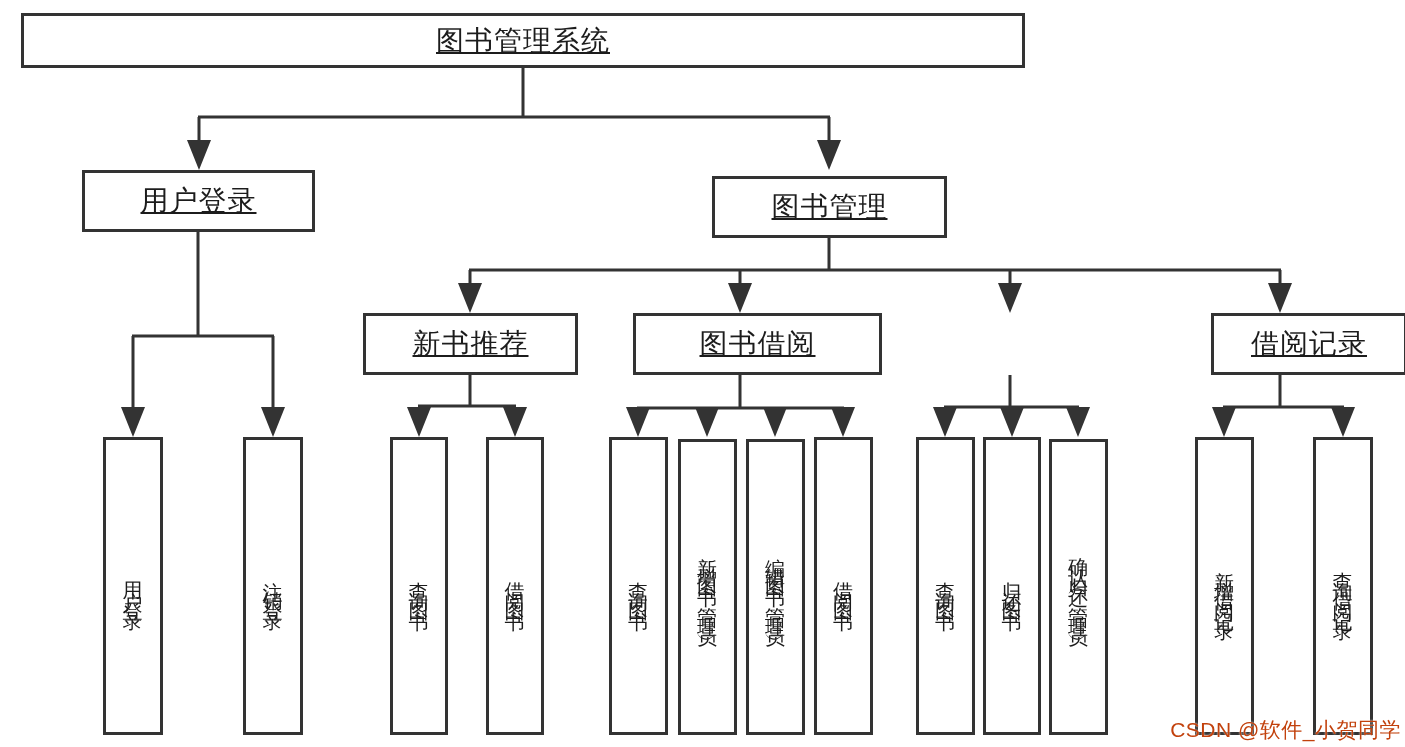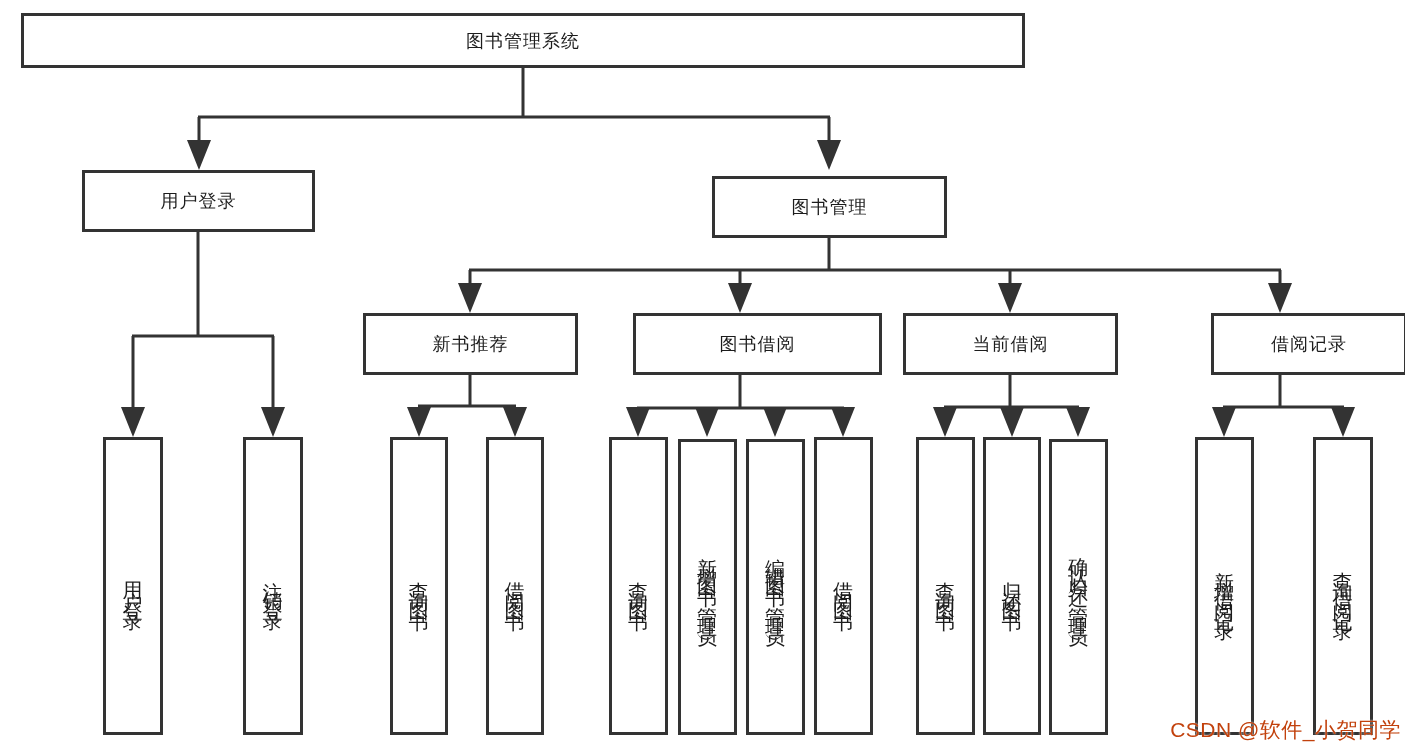--- a/index.html
+++ b/index.html
@@ -21,24 +21,25 @@
     position: absolute;
     background: #ffffff;
     border: 3px solid #333333;
     box-sizing: border-box;
     display: flex;
     align-items: center;
     justify-content: center;
     z-index: 2;
   }
   .hlabel {
-    font-size: 18px;
+    font-size: 28px;
     color: #1c1c1c;
     letter-spacing: 1px;
     white-space: nowrap;
+    text-decoration: underline;
   }
   .vlabel {
     writing-mode: vertical-rl;
     text-orientation: mixed;
     font-size: 20px;
     letter-spacing: 10px;
     line-height: 1;
     color: #1c1c1c;
     white-space: nowrap;
   }
@@ -109,23 +110,20 @@
   <div class="box" style="left:712px; top:176px; width:235px; height:62px;">
     <span class="hlabel">图书管理</span>
   </div>
 
   <div class="box" style="left:363px; top:313px; width:215px; height:62px;">
     <span class="hlabel">新书推荐</span>
   </div>
   <div class="box" style="left:633px; top:313px; width:249px; height:62px;">
     <span class="hlabel">图书借阅</span>
   </div>
-  <div class="box" style="left:903px; top:313px; width:215px; height:62px;">
-    <span class="hlabel">当前借阅</span>
-  </div>
   <div class="box" style="left:1211px; top:313px; width:196px; height:62px;">
     <span class="hlabel">借阅记录</span>
   </div>
 
   <div class="box" style="left:103px; top:437px; width:60px; height:298px;">
     <span class="vlabel">用户登录</span>
   </div>
   <div class="box" style="left:243px; top:437px; width:60px; height:298px;">
     <span class="vlabel">注销登录</span>
   </div>

